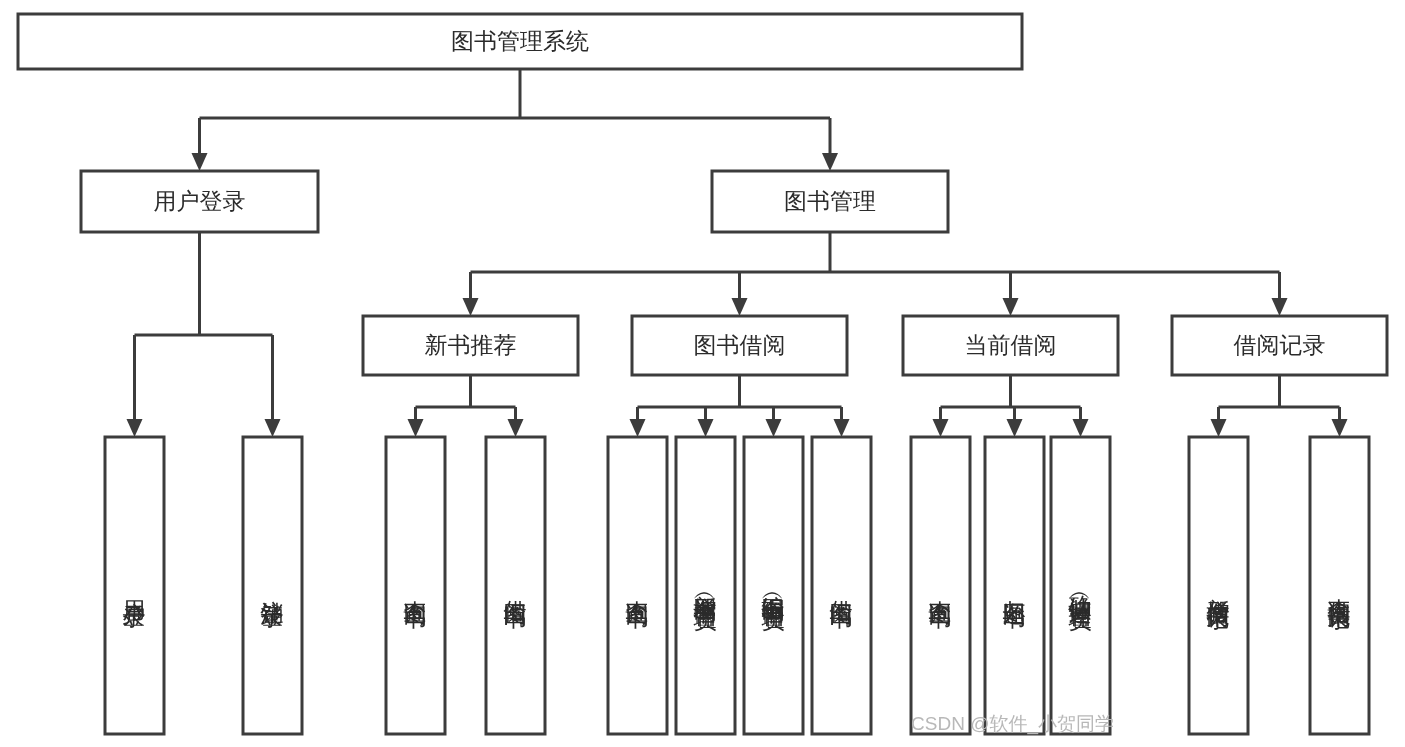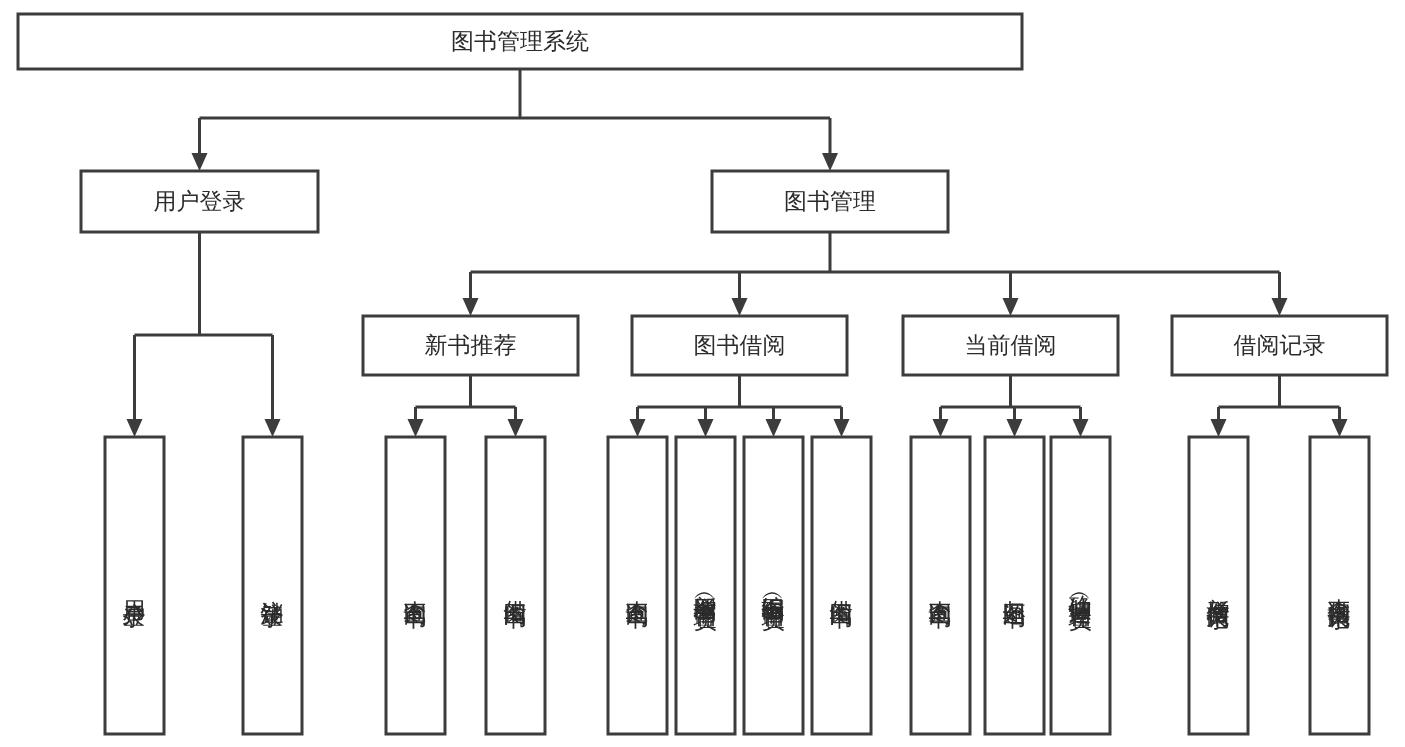--- a/index.html
+++ b/index.html
@@ -235,13 +235,14 @@
       <div class="leaf-label-wrap" style="left: 1051px; top: 437px; width: 59px; height: 297px;">
         <div class="leaf-label">确认归还（管理员）</div>
       </div>
       <div class="leaf-label-wrap" style="left: 1189px; top: 437px; width: 59px; height: 297px;">
         <div class="leaf-label">新增借阅记录</div>
       </div>
       <div class="leaf-label-wrap" style="left: 1310px; top: 437px; width: 59px; height: 297px;">
         <div class="leaf-label">查询借阅记录</div>
       </div>
     </div>
+  <div class="watermark">CSDN @软件_小贺同学</div>
 </div>
 
 </body></html>

